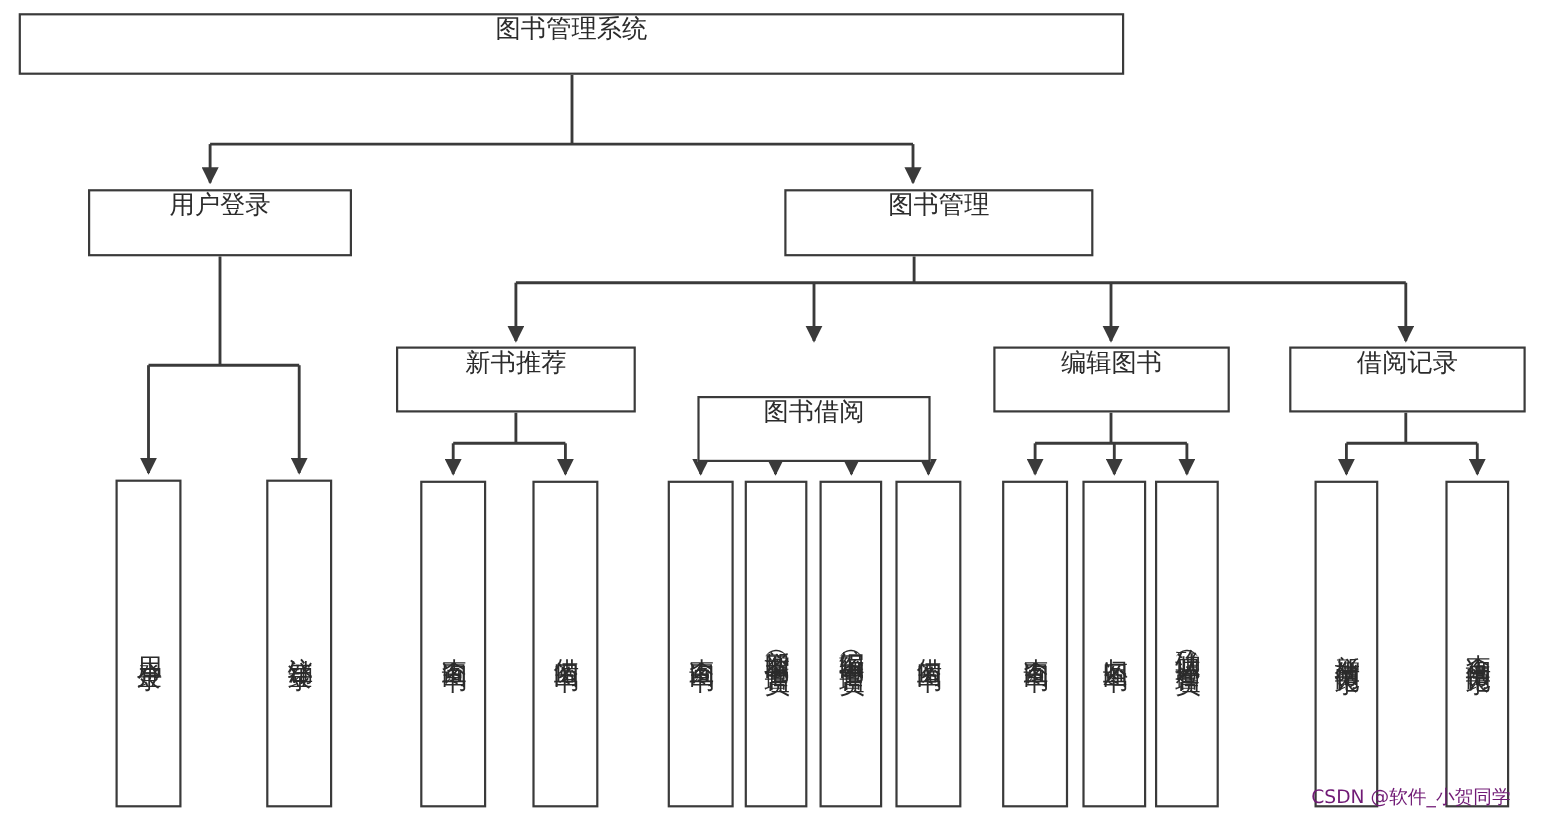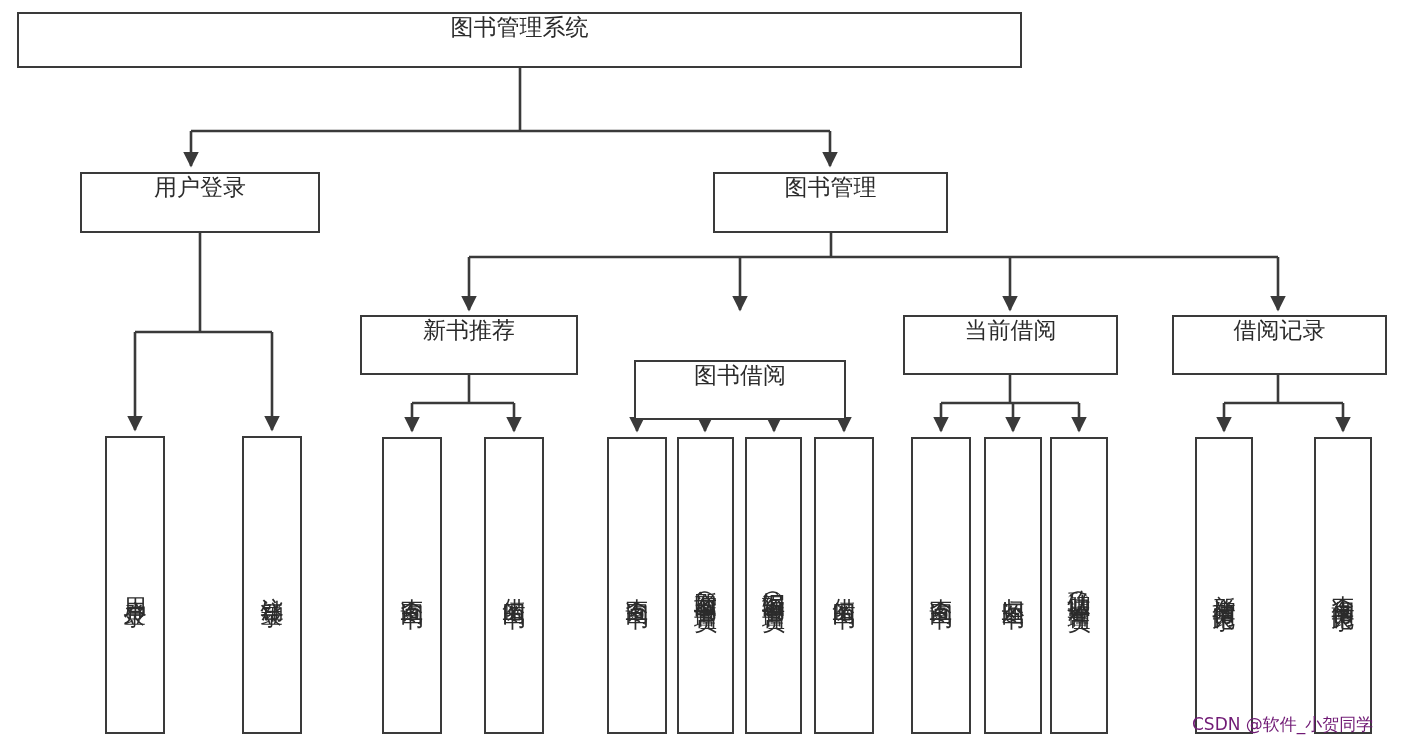--- a/index.html
+++ b/index.html
@@ -120,32 +120,32 @@
     </g>
   </svg>
 
   <div class="node horizontal" style="left:17px; top:12px; width:1005px; height:56px;">
     <span class="node-label">图书管理系统</span>
   </div>
 
   <div class="node horizontal" style="left:80px; top:172px; width:240px; height:61px;">
     <span class="node-label">用户登录</span>
   </div>
-  <div class="node horizontal" style="left:713px; top:172px; width:235px; height:61px;">
+  <div class="node horizontal" style="left:713px; top:172px; width:281px; height:61px;">
     <span class="node-label">图书管理</span>
   </div>
 
   <div class="node horizontal" style="left:360px; top:315px; width:218px; height:60px;">
     <span class="node-label">新书推荐</span>
   </div>
   <div class="node horizontal" style="left:634px; top:315px; width:212px; height:60px;margin-top:45px;">
     <span class="node-label">图书借阅</span>
   </div>
   <div class="node horizontal" style="left:903px; top:315px; width:215px; height:60px;">
-    <span class="node-label">当前借阅</span>
+    <span class="node-label">编辑图书</span>
   </div>
   <div class="node horizontal" style="left:1172px; top:315px; width:215px; height:60px;">
     <span class="node-label">借阅记录</span>
   </div>
 
   <div class="node vertical" style="left:105px; top:436px; width:60px; height:298px;">
     <span class="node-label">用户登录</span>
   </div>
   <div class="node vertical" style="left:242px; top:436px; width:60px; height:298px;">
     <span class="node-label">注销登录</span>

